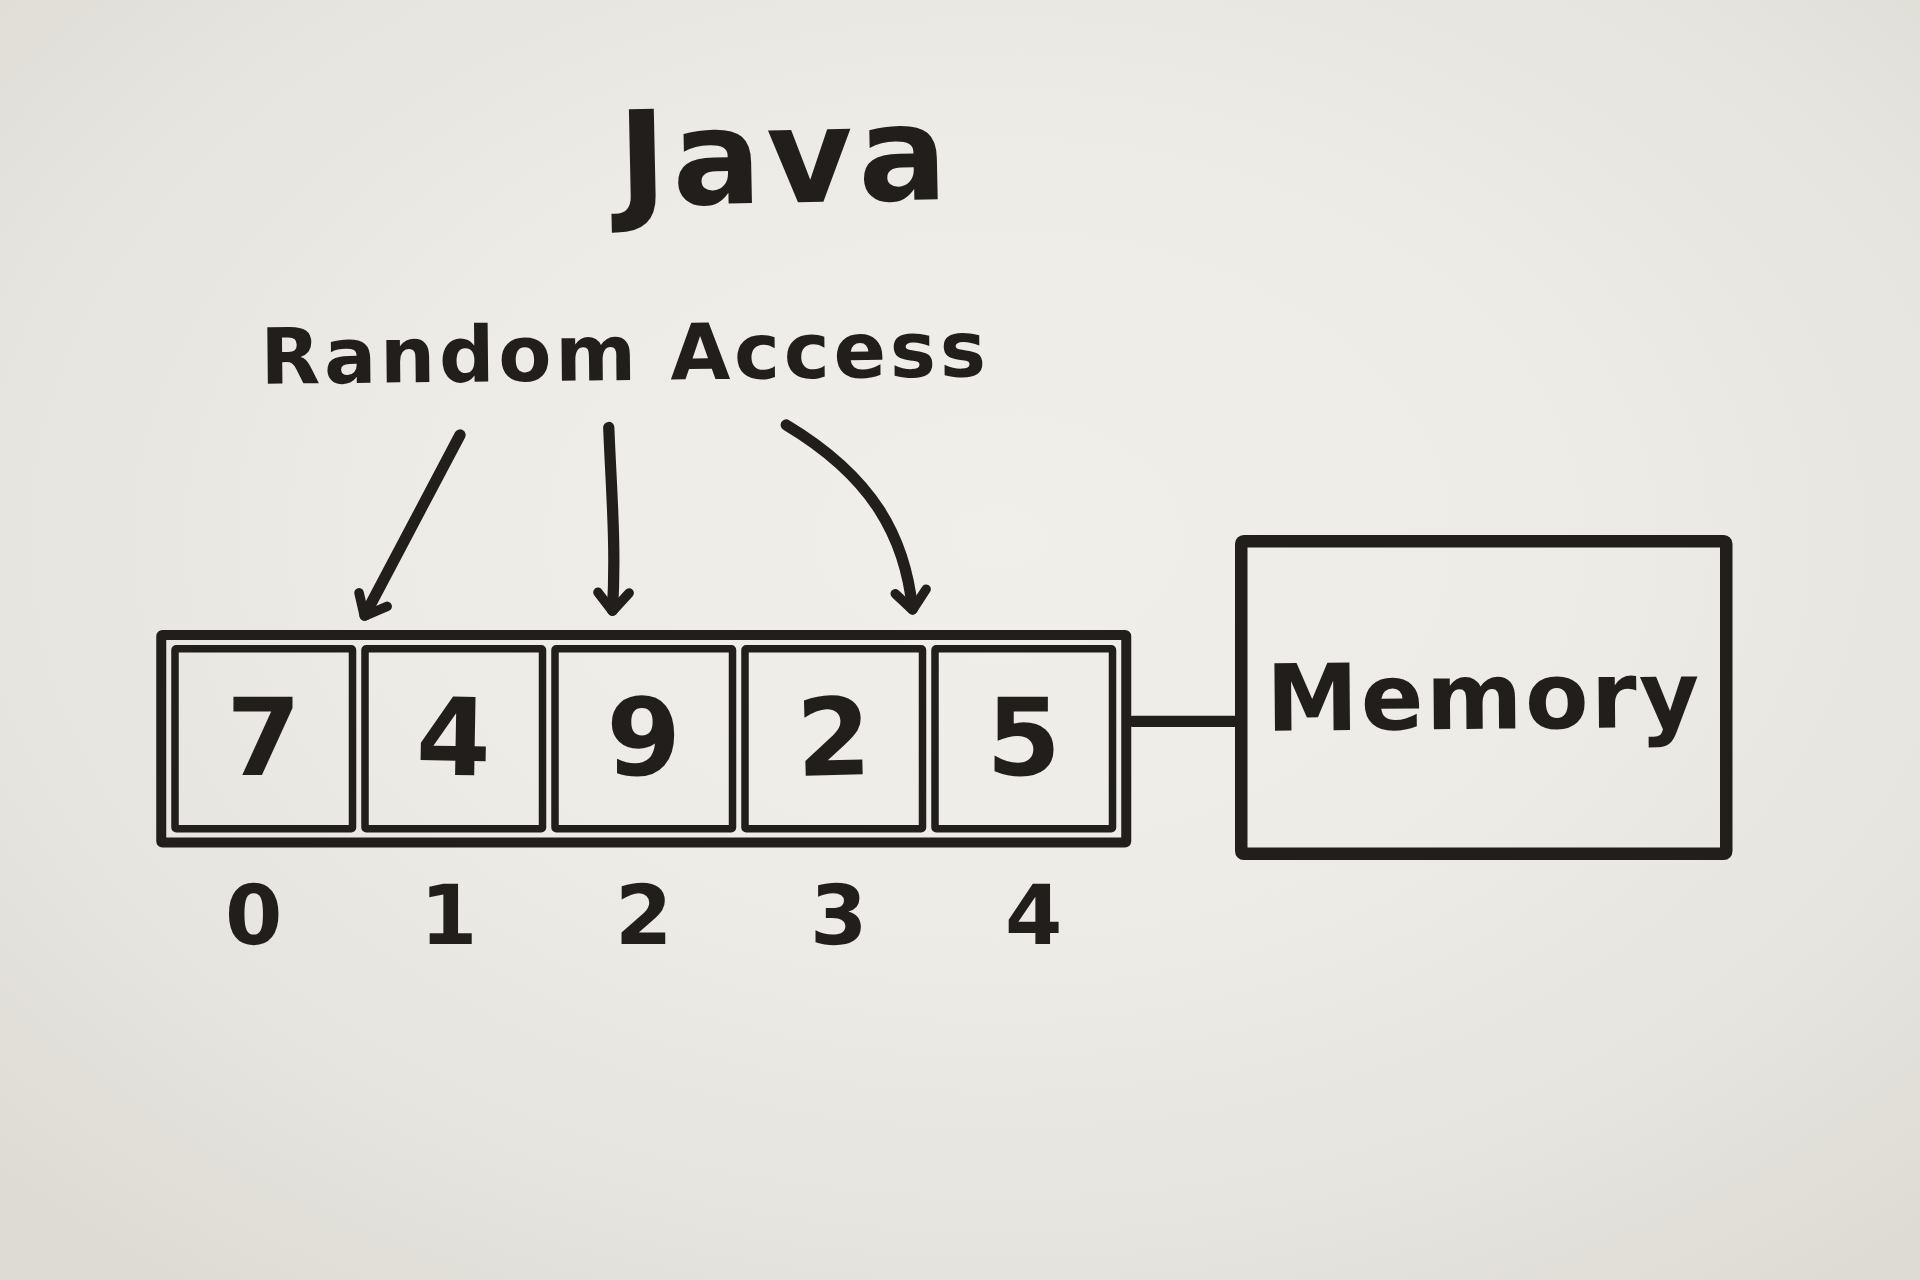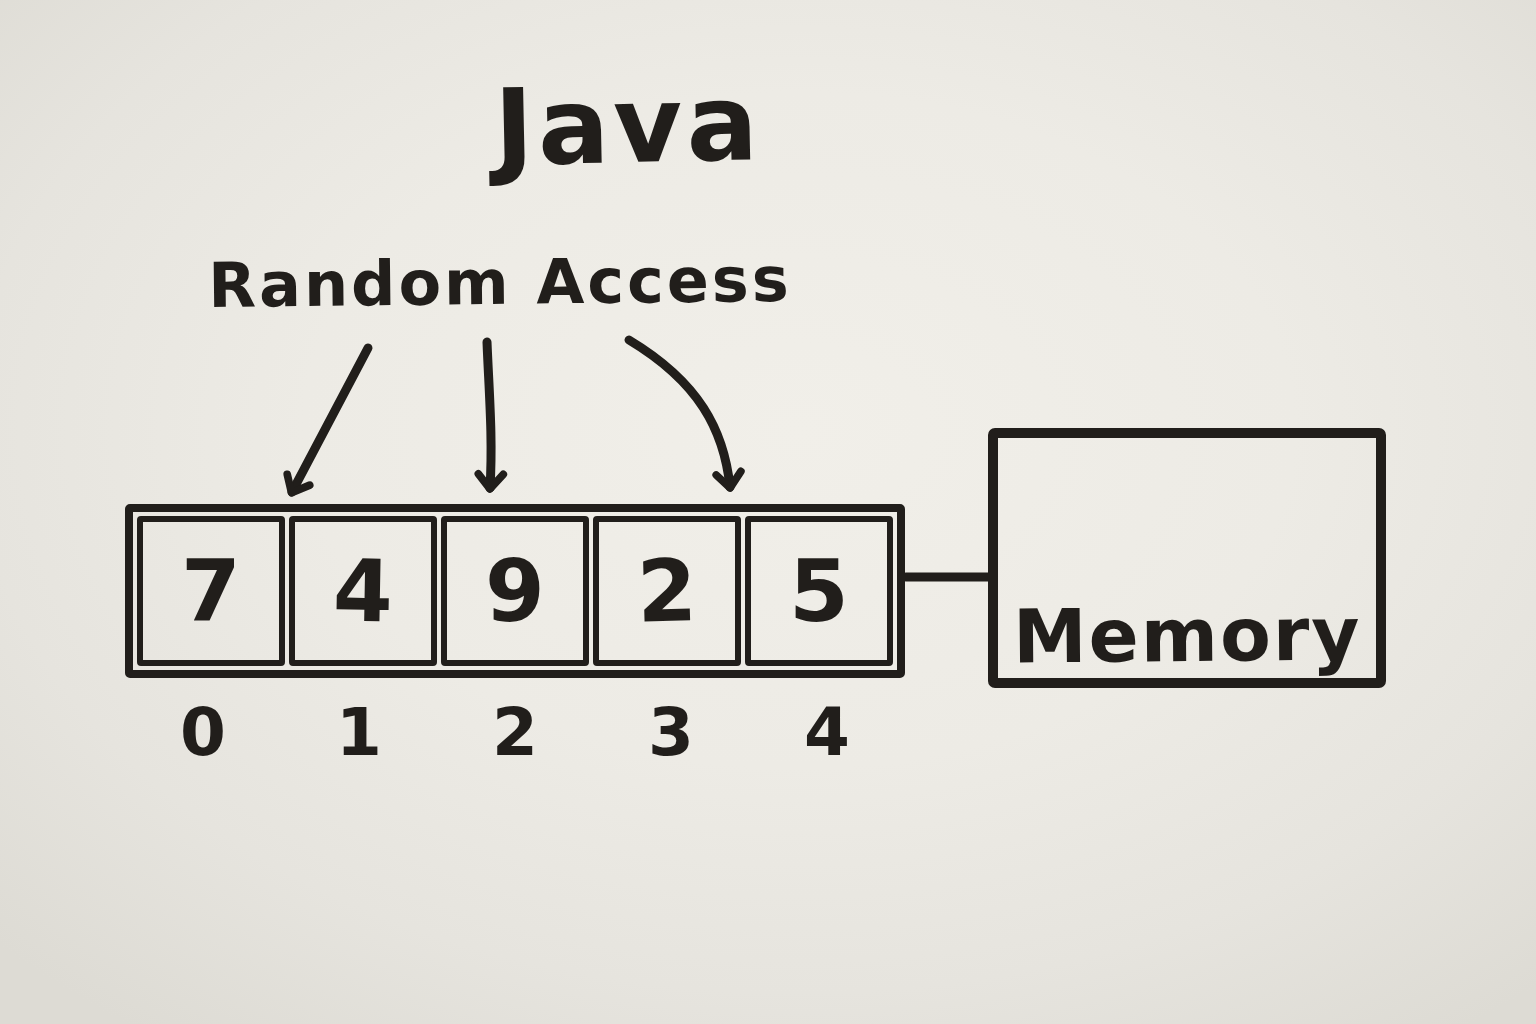--- a/index.html
+++ b/index.html
@@ -50,21 +50,21 @@
   .indices{
     position:absolute;left:125px;top:694px;width:780px;
     display:flex;
   }
   .idx{
     flex:1;text-align:center;font-size:66px;font-weight:700;
   }
   .memory{
     position:absolute;left:988px;top:428px;width:398px;height:260px;
     box-sizing:border-box;border:10px solid var(--ink);border-radius:7px;
-    display:flex;align-items:flex-end;justify-content:center;
+    display:flex;align-items:center;justify-content:center;
   }
   .memory-text{
     font-size:74px;font-weight:700;letter-spacing:2px;
     transform:rotate(-0.5deg);
   }
 </style>
 </head>
 <body>
 
 <div class="board">

